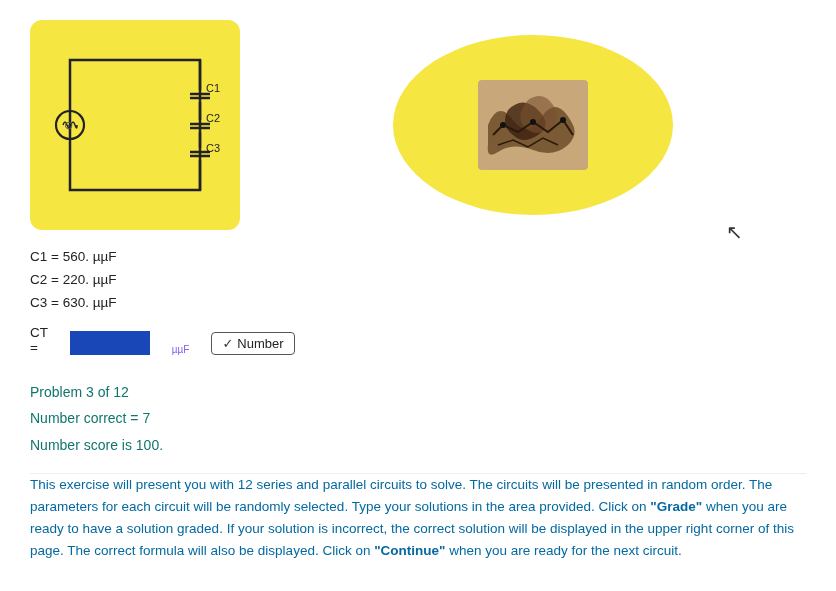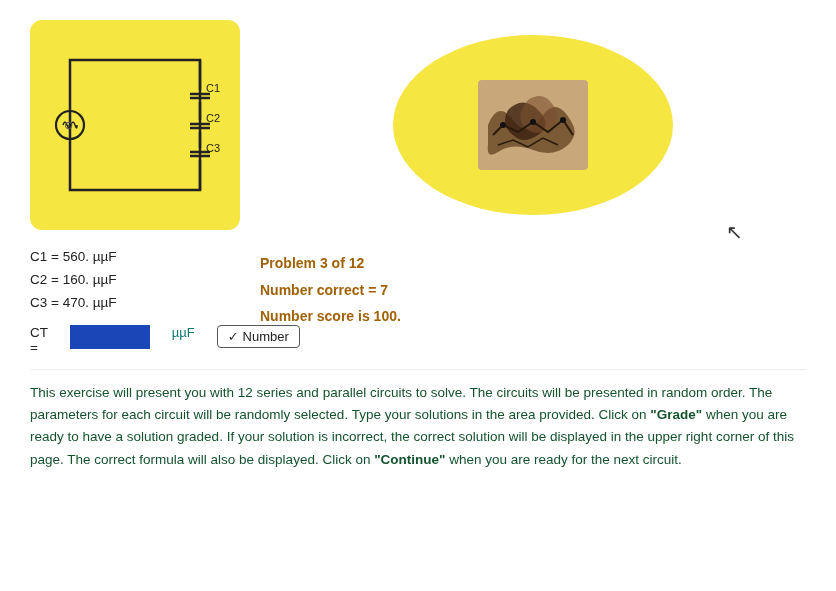--- a/index.html
+++ b/index.html
@@ -73,62 +73,62 @@
       right: 60px;
       width: 0;
       height: 0;
       font-size: 22px;
       color: #333;
     }
 
     
     .middle-section {
       display: flex;
-      flex-direction: row;
+      flex-direction: column;
       gap: 20px;
       margin-bottom: 14px;
       align-items: flex-start;
     }
 
     .left-params {
       width: 210px;
       flex-shrink: 0;
     }
 
     .param-line {
       font-size: 13.5px;
       color: #222;
       line-height: 1.7;
     }
 
     .grade-row {
       display: flex;
-      align-items: flex-start;
+      align-items: flex-end;
       margin-top: 10px;
       gap: 22px;
     }
 
     .ct-label {
       font-size: 13.5px;
       color: #222;
     }
 
     .ct-input {
       width: 80px;
       height: 24px;
       border: none;
       background: #1a47b8;
       color: #fff;
       padding: 0 4px;
       font-size: 13px;
     }
 
     .unit-label {
-      font-size: 13px;
-      color: #0f766e;
+      font-size: 10px;
+      color: #8b5cf6;
     }
 
     .grade-btn {
       display: flex;
       align-items: center;
       gap: 4px;
       border: 1.5px solid #555;
       border-radius: 4px;
       background: #fff;
       padding: 3px 10px;
@@ -142,31 +142,29 @@
       font-size: 13px;
     }
 
     .right-info {
       flex: 1;
       padding-top: 4px;
     }
 
     .info-line {
       font-size: 14px;
-      color: #a16207;
+      color: #0f766e;
       line-height: 1.9;
-      font-weight: bold;
     }
 
     
     .description {
       border-top: 1px solid #eee;
-      padding-top: 12px;
       font-size: 13.5px;
-      color: #14532d;
+      color: #0369a1;
       line-height: 1.65;
       max-width: 780px;
     }
 
     .description span.bold-quote {
       font-weight: bold;
     }
 
     
   </style>
@@ -226,22 +224,22 @@
       </div>
 
       <div class="cursor-arrow" style="position:absolute; bottom:10px; right:80px; font-size:20px; color:#333;">↖</div>
     </div>
   </div>
 
   <div class="middle-section">
 
     <div class="left-params">
       <div class="param-line">C1 = 560.  µµF</div>
-      <div class="param-line">C2 = 160.  µµF</div>
-      <div class="param-line">C3 = 470.  µµF</div>
+      <div class="param-line">C2 = 220.  µµF</div>
+      <div class="param-line">C3 = 630.  µµF</div>
 
       <div class="grade-row">
         <span class="ct-label">CT =</span>
         <input class="ct-input" type="text" value="" style="">
         <span class="unit-label">µµF</span>
         <button class="grade-btn">
           <span class="grade-check">✓</span>
           <span>Number</span>
         </button>
       </div>

